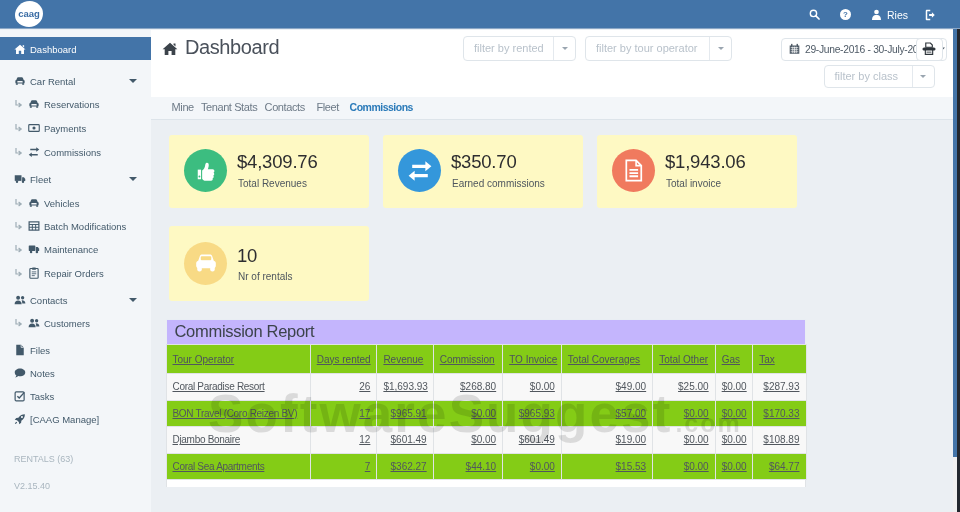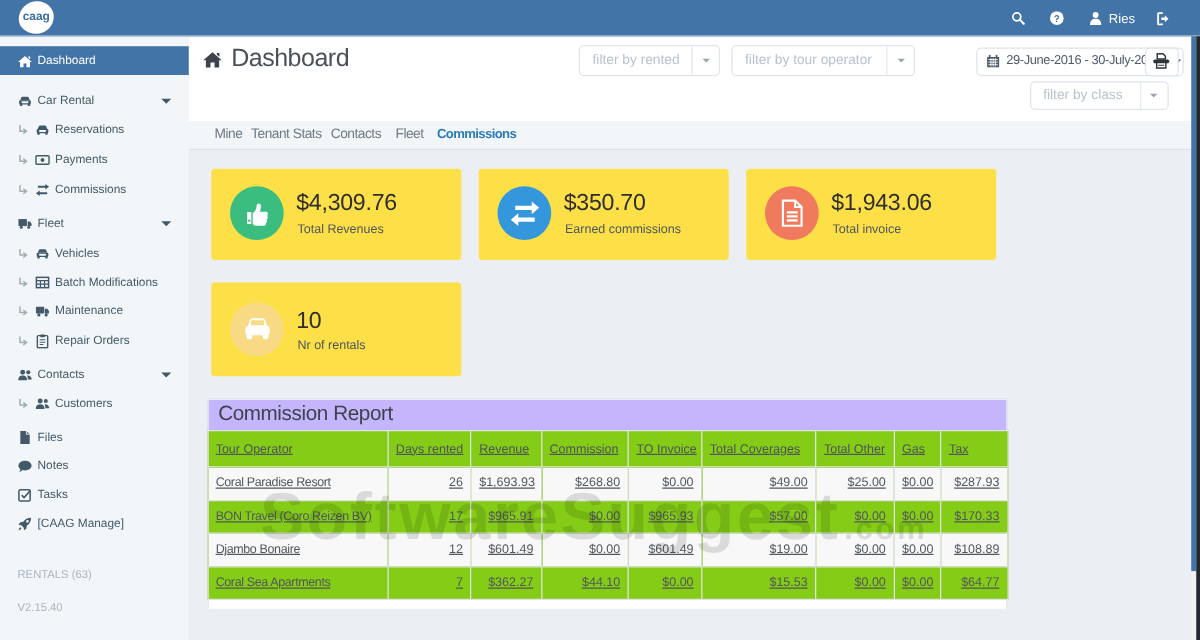--- a/index.html
+++ b/index.html
@@ -38,21 +38,21 @@
 #datebox .in { position:absolute; left:7px; top:50%; transform:translateY(-50%); white-space:nowrap; display:flex; align-items:center; gap:5px; font-size:10.3px; letter-spacing:-0.3px; }
 #datebox .car { width:0; height:0; border-left:4px solid transparent; border-right:4px solid transparent; border-top:4px solid #4e5a66; margin-left:3px; }
 #printbtn { position:absolute; left:915.5px; top:37.5px; width:27px; height:23.5px; background:#fff; border:1px solid #dfe5ea; border-radius:4px; z-index:6; display:flex; align-items:center; justify-content:center; }
 
 
 #tabstrip { position:absolute; left:151px; top:96.5px; width:803px; height:23.5px; background:#f3f6f9; border-bottom:1px solid #dde4ea; z-index:4; }
 #tabstrip span { position:absolute; top:10.5px; transform:translateY(-50%); font-size:11px; letter-spacing:-0.4px; color:#6d7a87; white-space:nowrap; }
 #tabstrip .on { color:#2a7ab9; font-weight:bold; font-size:10.5px; letter-spacing:-0.5px; }
 
 
-.card { position:absolute; width:200px; height:73px; background:#fde047; border-radius:3px; z-index:3; }
+.card { position:absolute; width:200px; height:73px; background:#fef9c3; border-radius:3px; z-index:3; }
 .card .circ { position:absolute; left:15px; top:14.5px; width:43px; height:43px; border-radius:50%; display:flex; align-items:center; justify-content:center; }
 .card .num { position:absolute; left:68px; top:16px; font-size:18.5px; letter-spacing:-0.2px; color:#2e2e30; white-space:nowrap; }
 .card .lab { position:absolute; left:69px; top:43px; font-size:10px; color:#4e565e; white-space:nowrap; }
 
 
 #panel { position:absolute; left:165.5px; top:318.5px; width:640.5px; z-index:3; }
 #panelhead { background:#c4b5fd; height:25.5px; border:1px solid #e9eef3; border-bottom:none; }
 #panelhead span { font-size:16.5px; letter-spacing:-0.3px; color:#3c434b; position:relative; left:8px; top:2px; }
 table { border-collapse:collapse; table-layout:fixed; width:641px; background:#84cc16; font-size:10px; color:#51575e;text-decoration:underline; }
 th, td { border:1px solid #e0e3e6; font-weight:normal; padding:0 6px; white-space:nowrap; overflow:hidden; }

